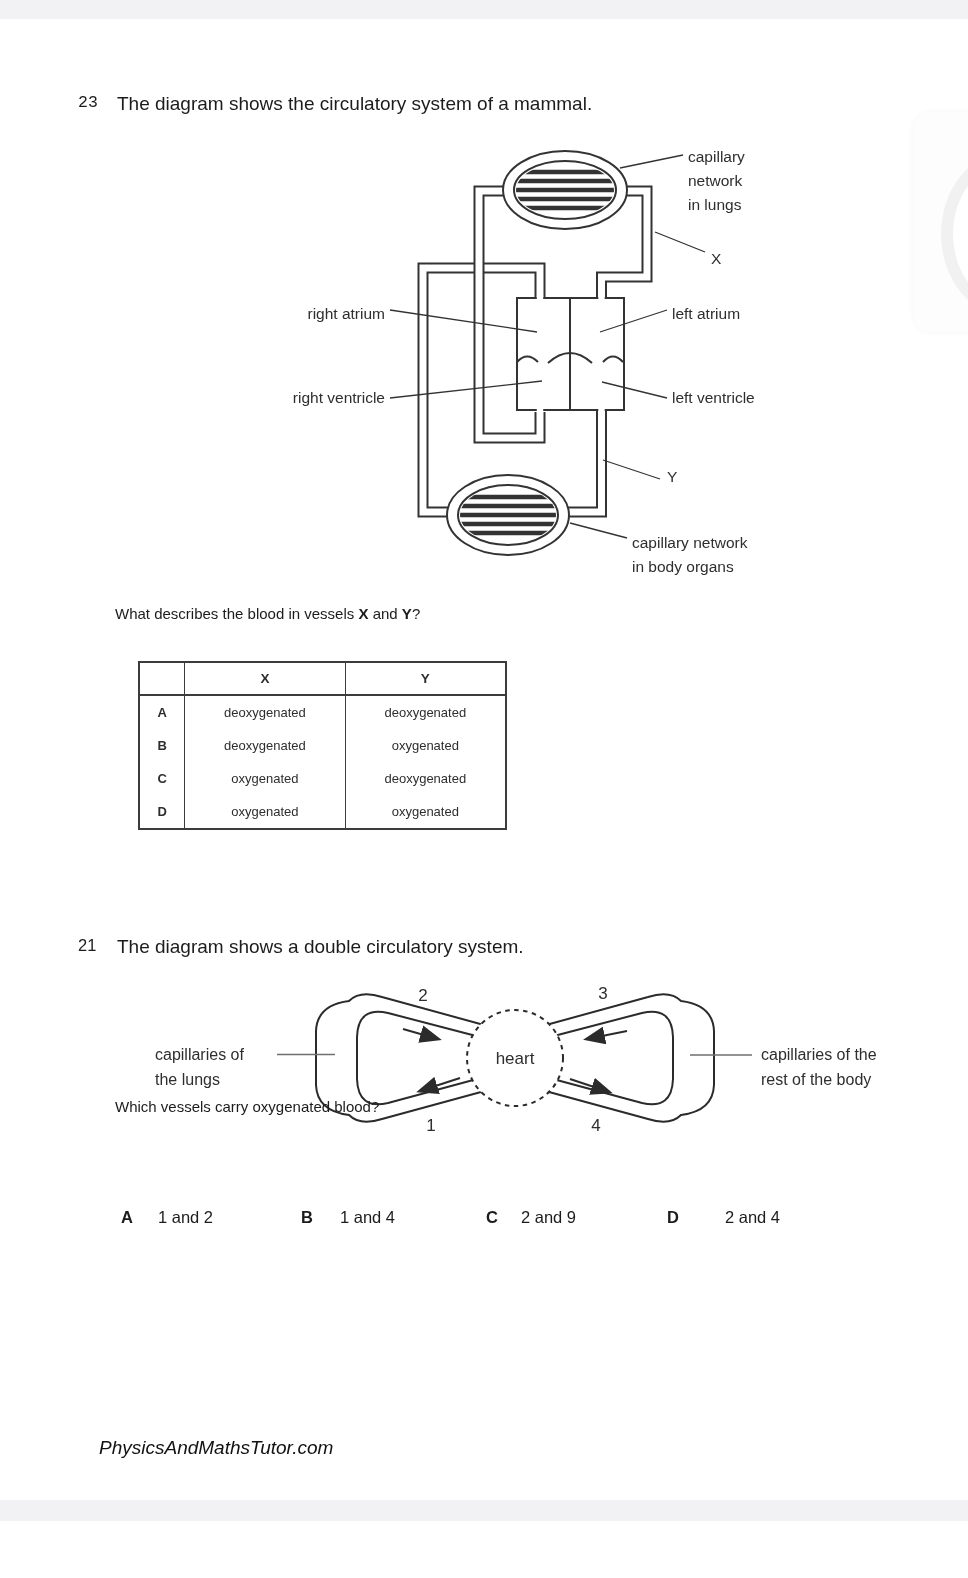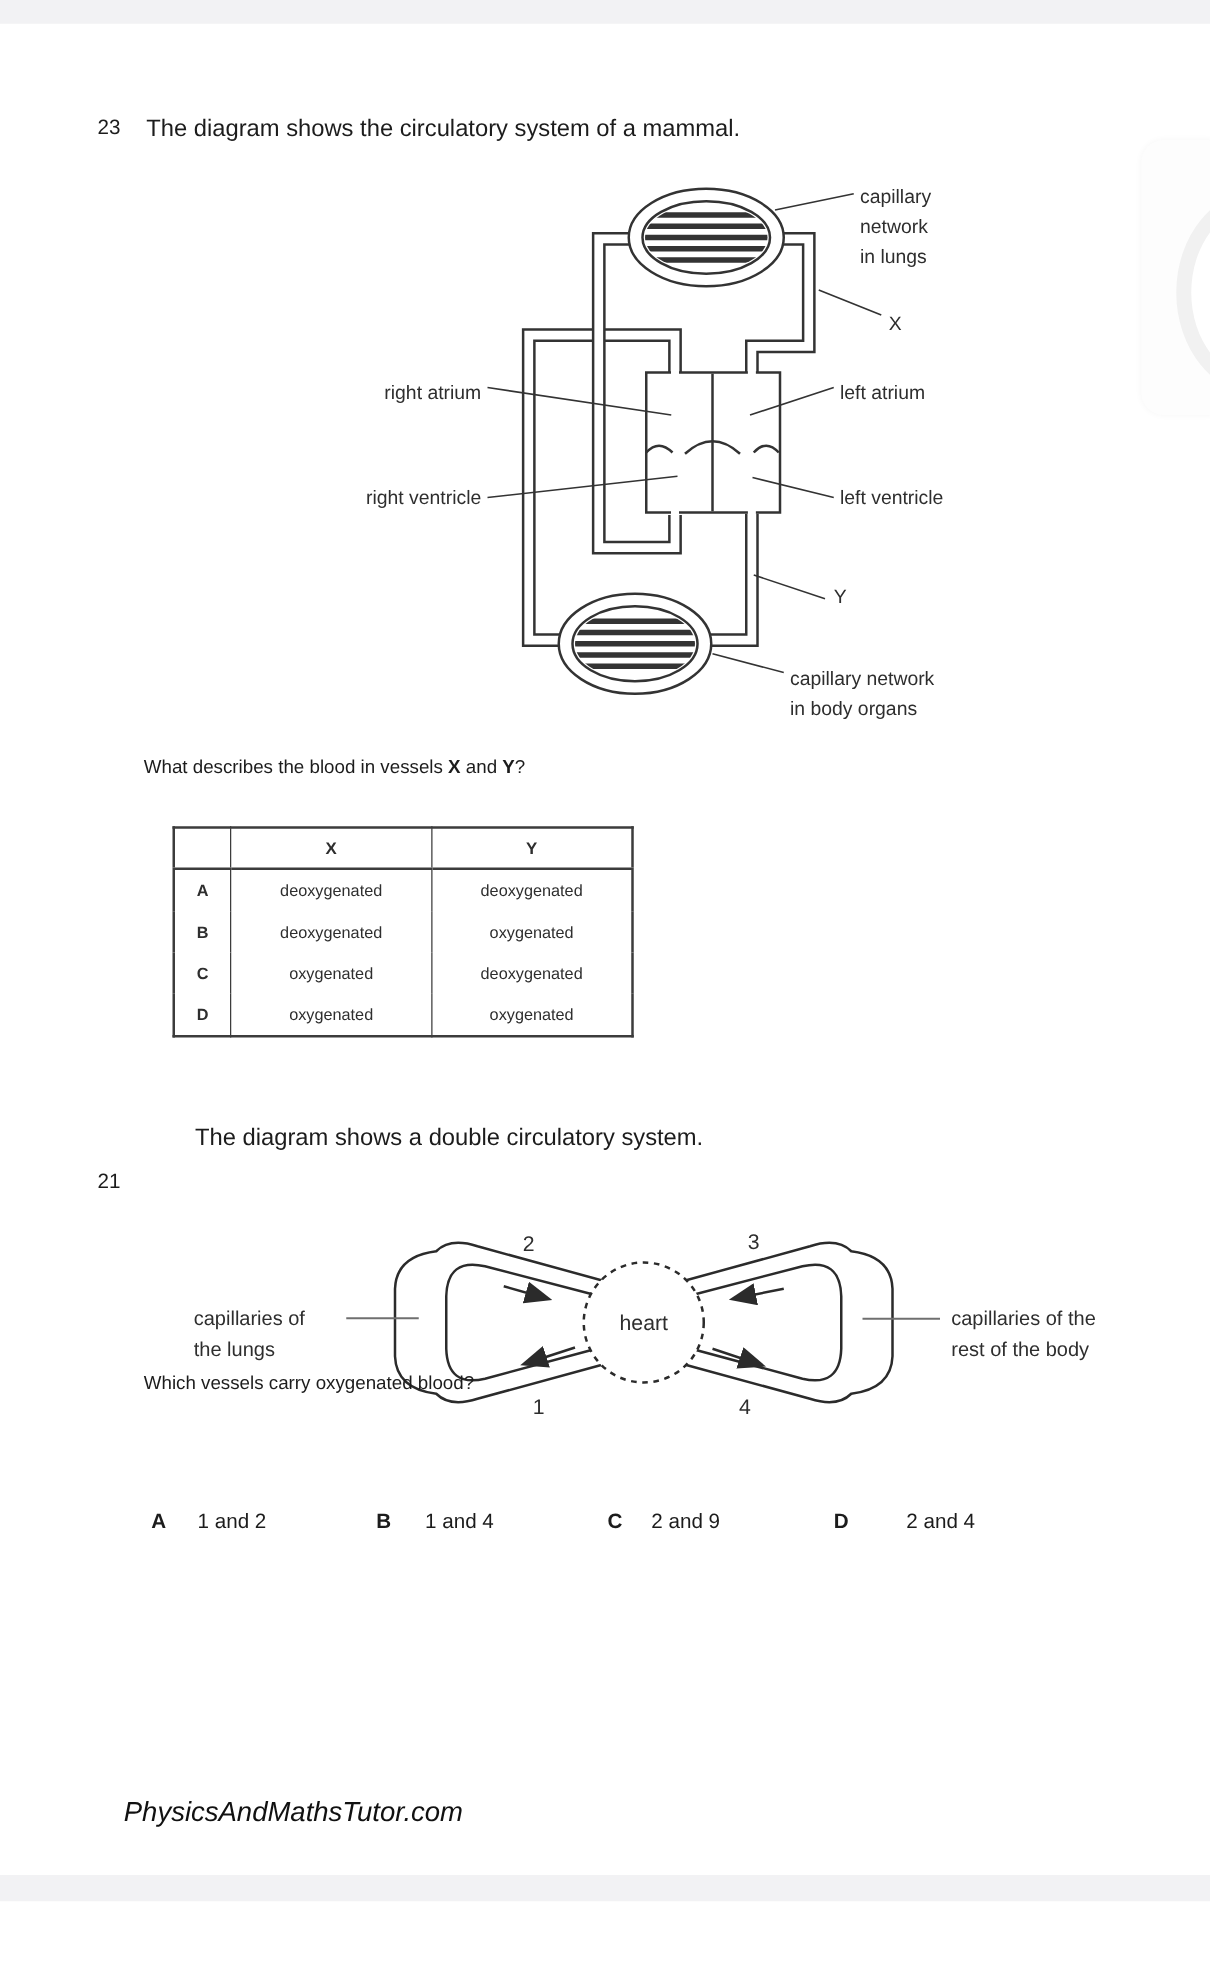--- a/index.html
+++ b/index.html
@@ -29,41 +29,41 @@
   .ans-table th{height:31px;font-size:13.5px;border-bottom:2px solid #3c3c3c;}
   .ans-table td{height:33px;}
   .ans-table .letter{font-weight:bold;}
   .ans-table td:first-child,.ans-table th:first-child{border-left:none;width:45px;}
   .ans-table .colx{width:161px;}
   .ans-table .coly{width:161px;}
   .options{position:absolute;top:1208px;left:0;width:968px;height:24px;font-size:16.5px;}
   .options .ltr{position:absolute;font-weight:bold;}
   .options .txt{position:absolute;text-align:right;}
   .footer{
-    position:absolute;left:99px;top:1437px;font-size:22px;font-style:italic;color:#111;
+    position:absolute;left:99px;top:1437px;font-size:19px;font-style:italic;color:#111;
   }
   
   .edge-widget{
     position:absolute;left:913px;top:112px;width:70px;height:220px;
     background:#fdfdfd;border-radius:18px;
     box-shadow:0 0 6px rgba(0,0,0,0.04);
     overflow:hidden;
   }
   .edge-widget .arc{
     position:absolute;left:28px;top:40px;width:110px;height:140px;
     border:12px solid #f1f1f1;border-radius:50%;background:#fff;
   }
   svg text{font-family:"Liberation Sans","DejaVu Sans",sans-serif;fill:#2e2e2e;}
 </style>
 </head>
 <body>
 
 <div class="strip top"></div>
 
-<span class="abs stem-number" style="left:78px;top:93px;">23</span>
+<span class="abs stem-number" style="left:78px;top:93px;font-family:Liberation Mono, monospace;">23</span>
 <span class="abs stem-text" style="left:117px;top:93px;">The diagram shows the circulatory system of a mammal.</span>
 
 <svg class="abs" style="left:250px;top:130px;" width="550" height="470" viewBox="0 0 550 470">
 
   <g>
     <path d="M290,172 L290,138 L173,138 L173,382 L212,382" fill="none" stroke="#333" stroke-width="11"></path>
     <path d="M351.5,281 L351.5,382 L306,382" fill="none" stroke="#333" stroke-width="11"></path>
     <path d="M290,172 L290,138 L173,138 L173,382 L212,382" fill="none" stroke="#fff" stroke-width="7"></path>
     <path d="M351.5,281 L351.5,382 L306,382" fill="none" stroke="#fff" stroke-width="7"></path>
   </g>
@@ -167,21 +167,21 @@
   </tr>
   <tr>
     <td class="letter">D</td>
     <td>oxygenated</td>
     <td>oxygenated</td>
   </tr>
 </tbody>
   </table>
 
 <span class="abs stem-number" style="left:78px;top:936px;">21</span>
-<span class="abs stem-text" style="left:117px;top:900px;margin-left:39px;">The diagram shows a double circulatory system.</span>
+<span class="abs stem-text" style="left:117px;top:936px;">The diagram shows a double circulatory system.</span>
 
 <svg class="abs" style="left:120px;top:975px;" width="800" height="165" viewBox="0 0 800 165">
   <defs>
     <marker id="ah" markerWidth="11" markerHeight="9" refX="9" refY="4.5" orient="auto">
       <path d="M0,0 L11,4.5 L0,9 z" fill="#2b2b2b"></path>
     </marker>
   </defs>
 
   <g fill="none" stroke="#2b2b2b" stroke-width="2">
     <path d="M364,50 L262,22 Q240,15 229,26 Q197,30 196,56 L196,110 Q197,136 229,140 Q240,151 262,144 L361,117"></path>

